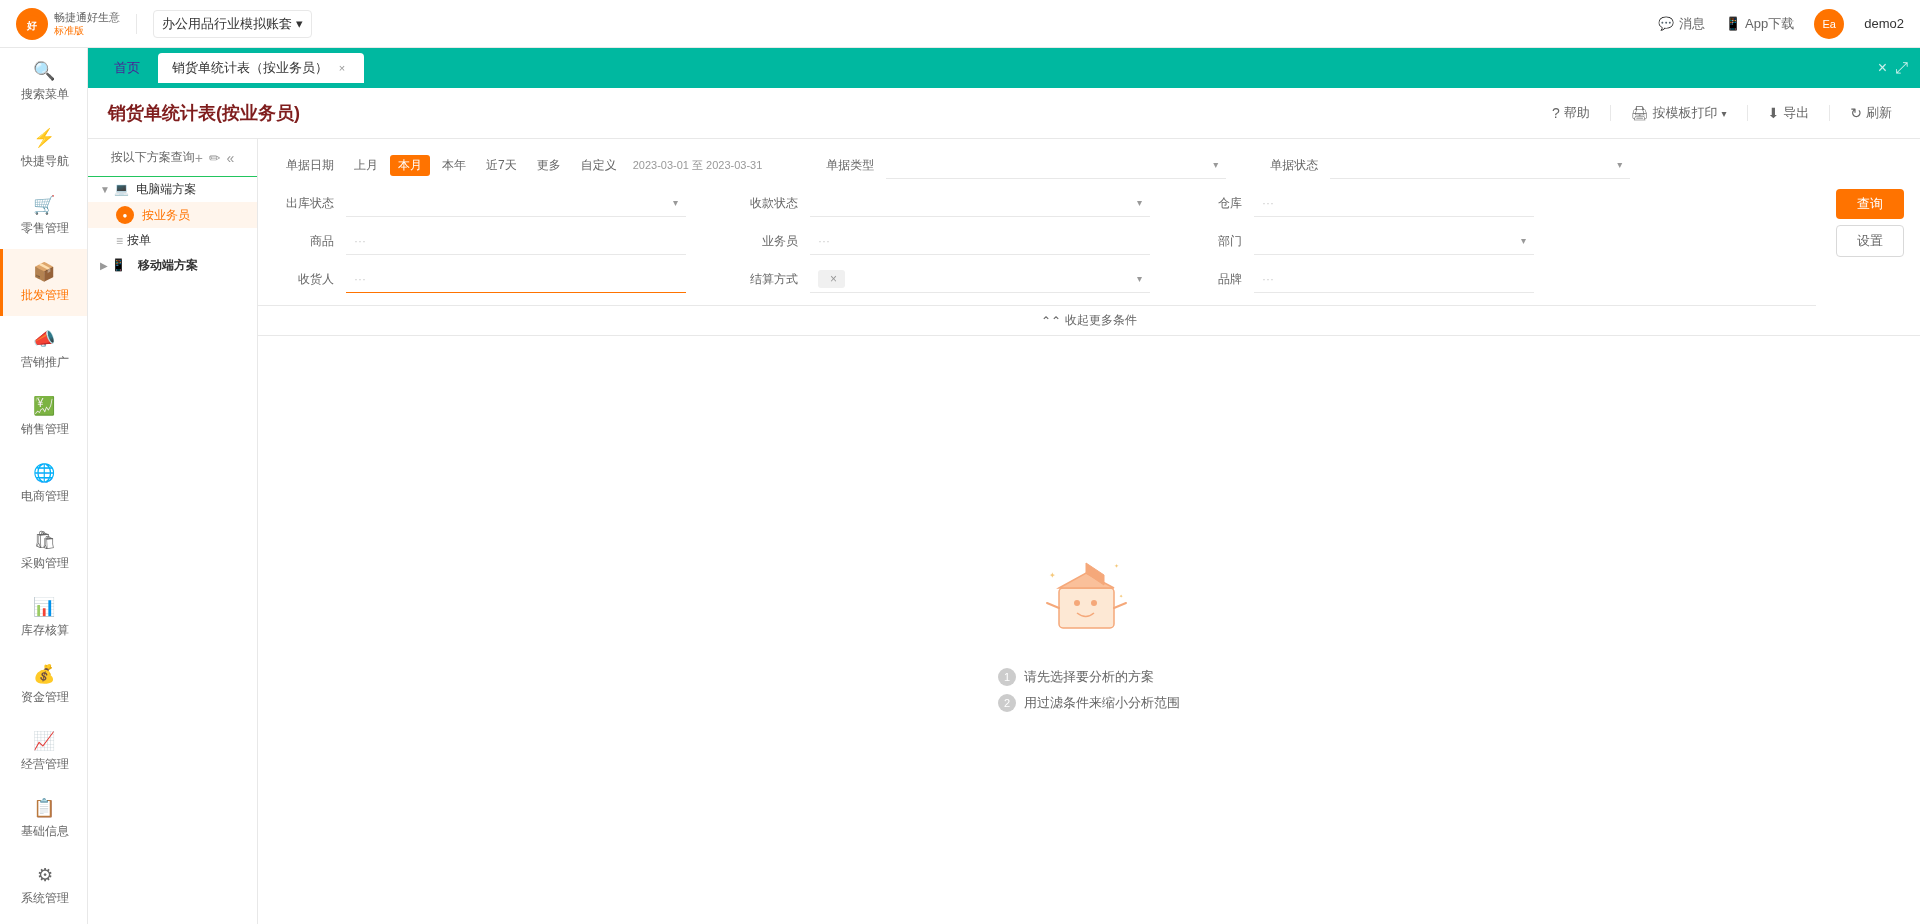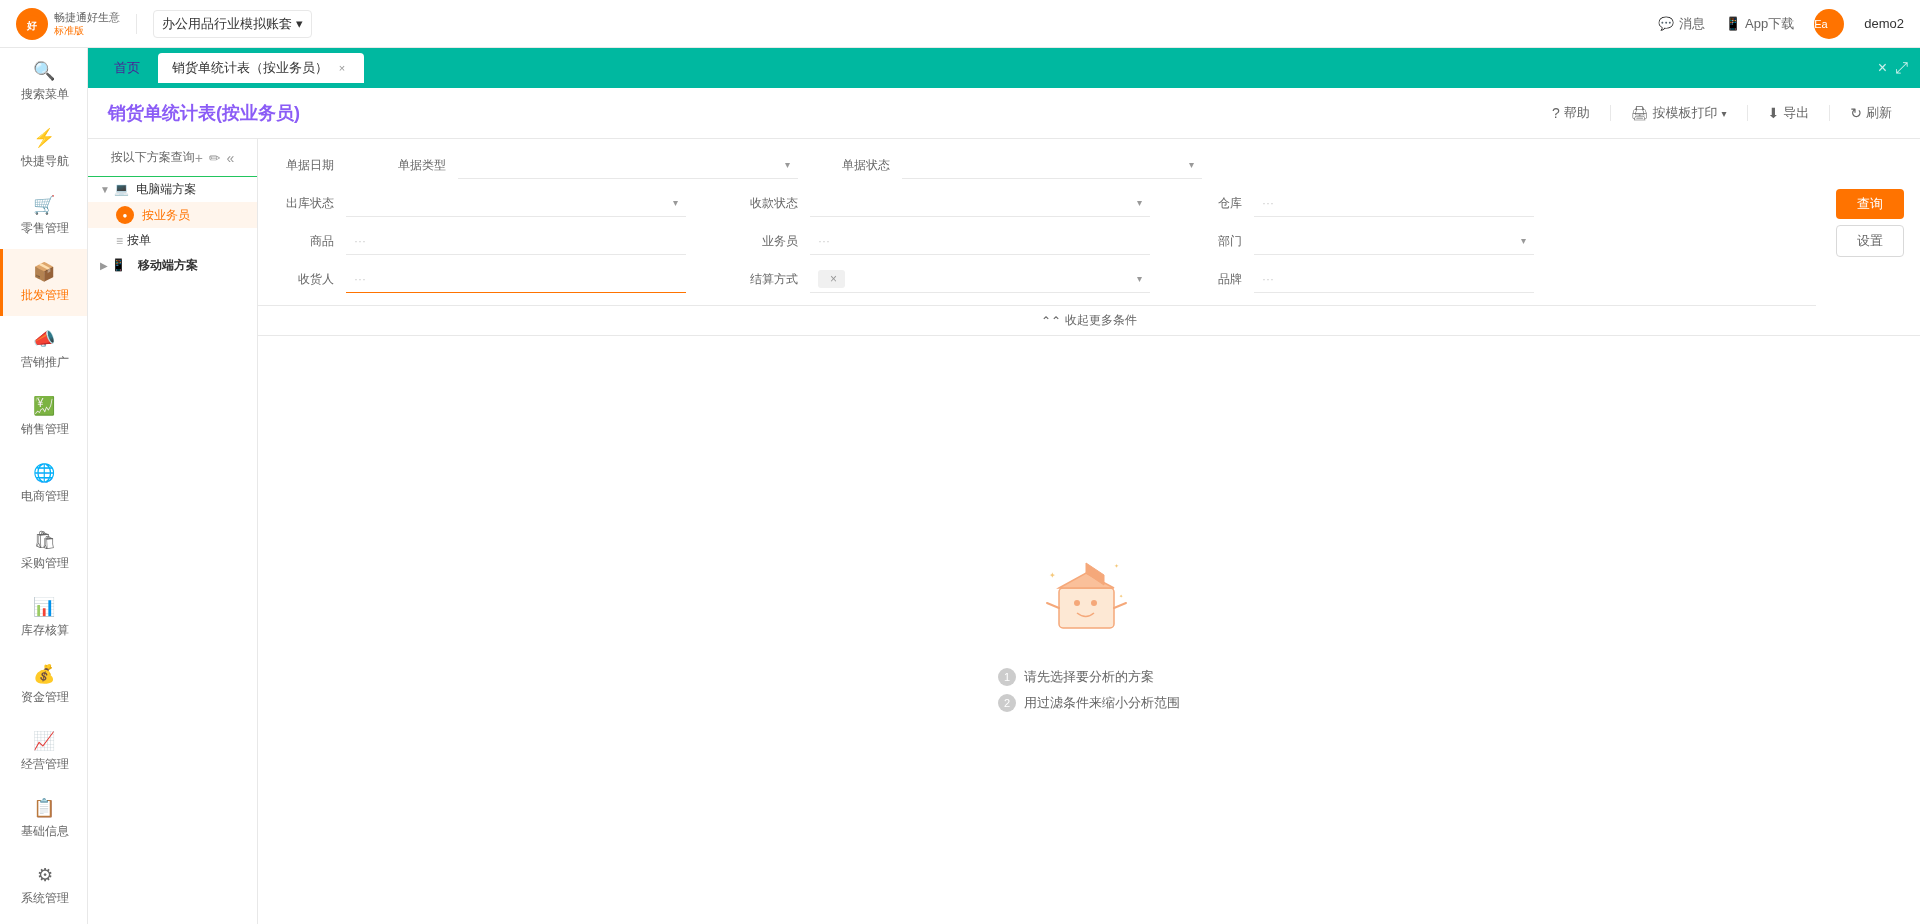--- a/index.html
+++ b/index.html
@@ -59,20 +59,21 @@
       font-size: 13px;
       cursor: pointer;
     }
     .user-avatar {
       width: 30px;
       height: 30px;
       border-radius: 50%;
       background: #ff7300;
       display: flex;
       align-items: center;
+      justify-content: center;
       color: white;
       font-size: 12px;
       overflow: hidden;
     }
 
     
     .app-selector {
       display: flex;
       align-items: center;
       gap: 4px;
@@ -181,21 +182,21 @@
       background: #fff;
       padding: 12px 20px;
       display: flex;
       align-items: center;
       justify-content: space-between;
       border-bottom: 1px solid #e8e8e8;
     }
     .page-title {
       font-size: 18px;
       font-weight: 600;
-      color: #8b5cf6;
+      color: #7f1d1d;
     }
     .page-actions {
       display: flex;
       align-items: center;
       gap: 12px;
     }
     .page-action-btn {
       display: flex;
       align-items: center;
       gap: 4px;
@@ -612,20 +613,29 @@
         </div>
       </div>
 
       <div class="right-panel">
         <div class="filter-container" style="position: relative;">
 
           <div class="filter-area" style="padding-right:110px;">
 
             <div class="filter-row">
               <span class="filter-label">单据日期</span>
+              <div class="date-filters">
+                <button class="date-btn">上月</button>
+                <button class="date-btn active">本月</button>
+                <button class="date-btn">本年</button>
+                <button class="date-btn">近7天</button>
+                <button class="date-btn">更多</button>
+                <button class="date-btn">自定义</button>
+                <span class="date-range">2023-03-01 至 2023-03-31</span>
+              </div>
 
               <span class="filter-label" style="margin-left:40px;">单据类型</span>
               <div class="filter-select" style="max-width:340px;">
                 <span></span>
                 <span class="filter-select-chevron">▾</span>
               </div>
 
               <span class="filter-label" style="margin-left:20px;">单据状态</span>
               <div class="filter-select" style="max-width:300px;">
                 <span></span>

